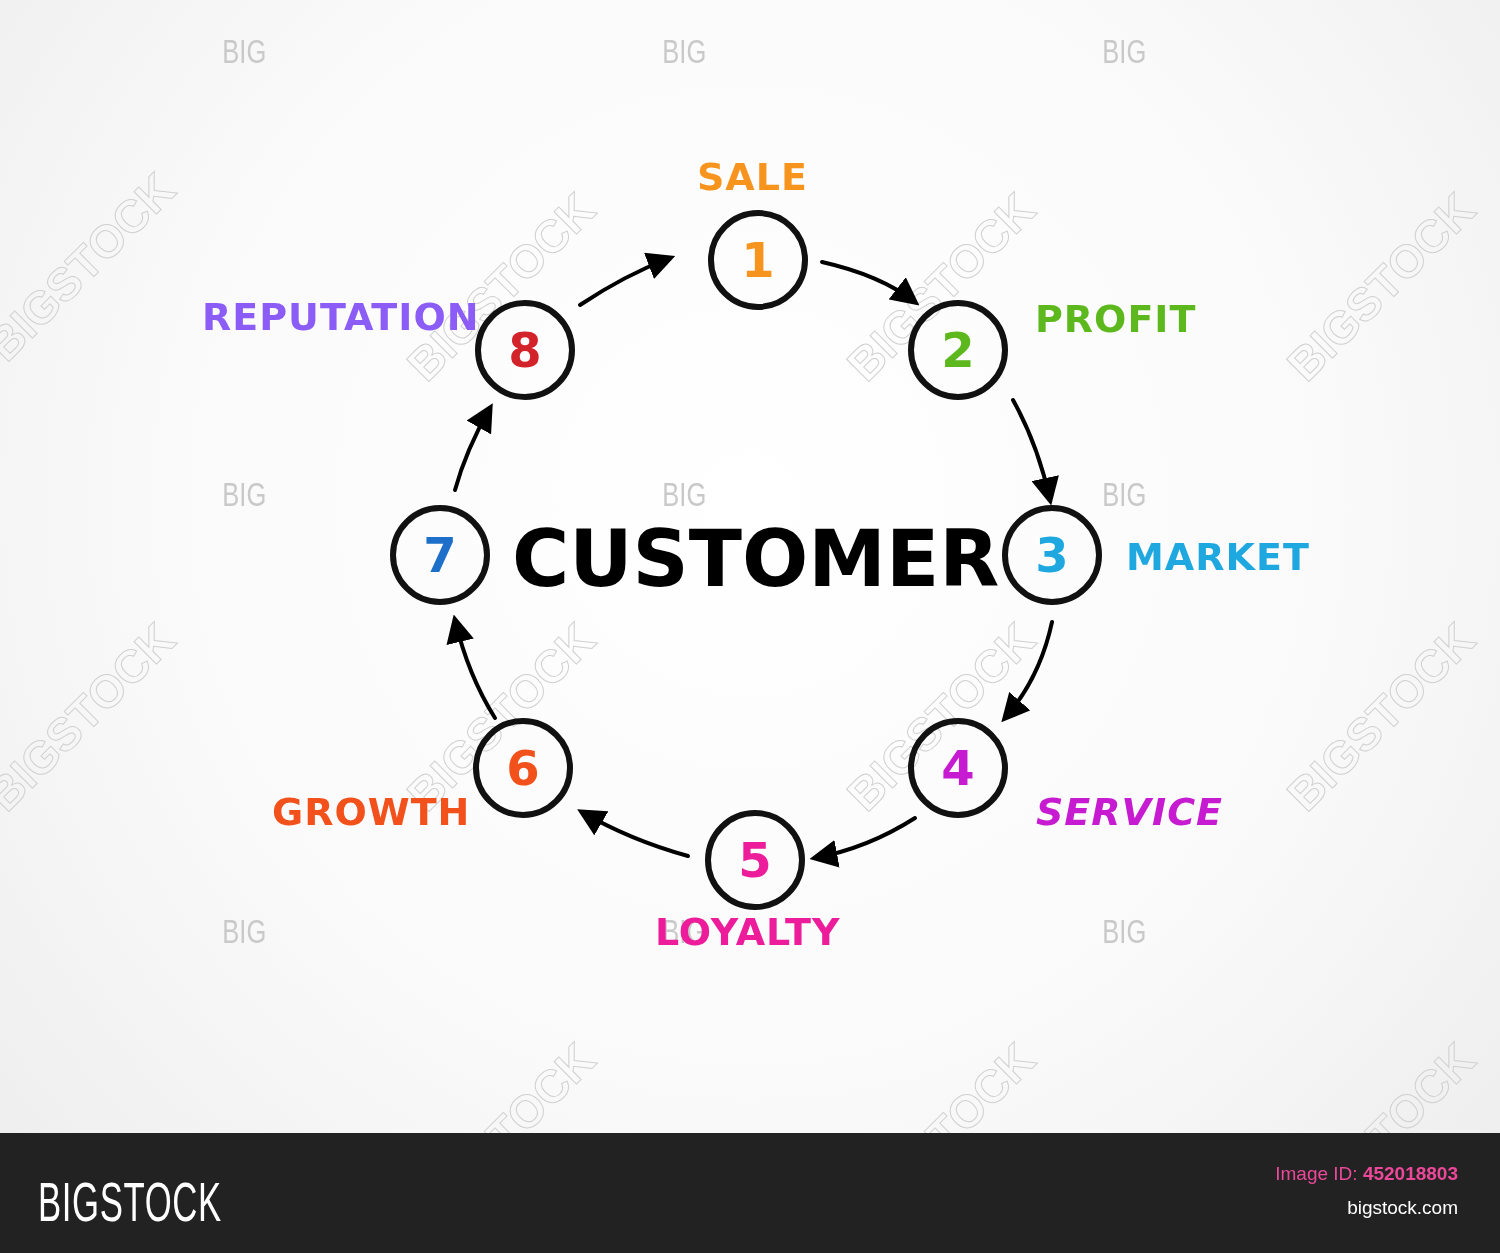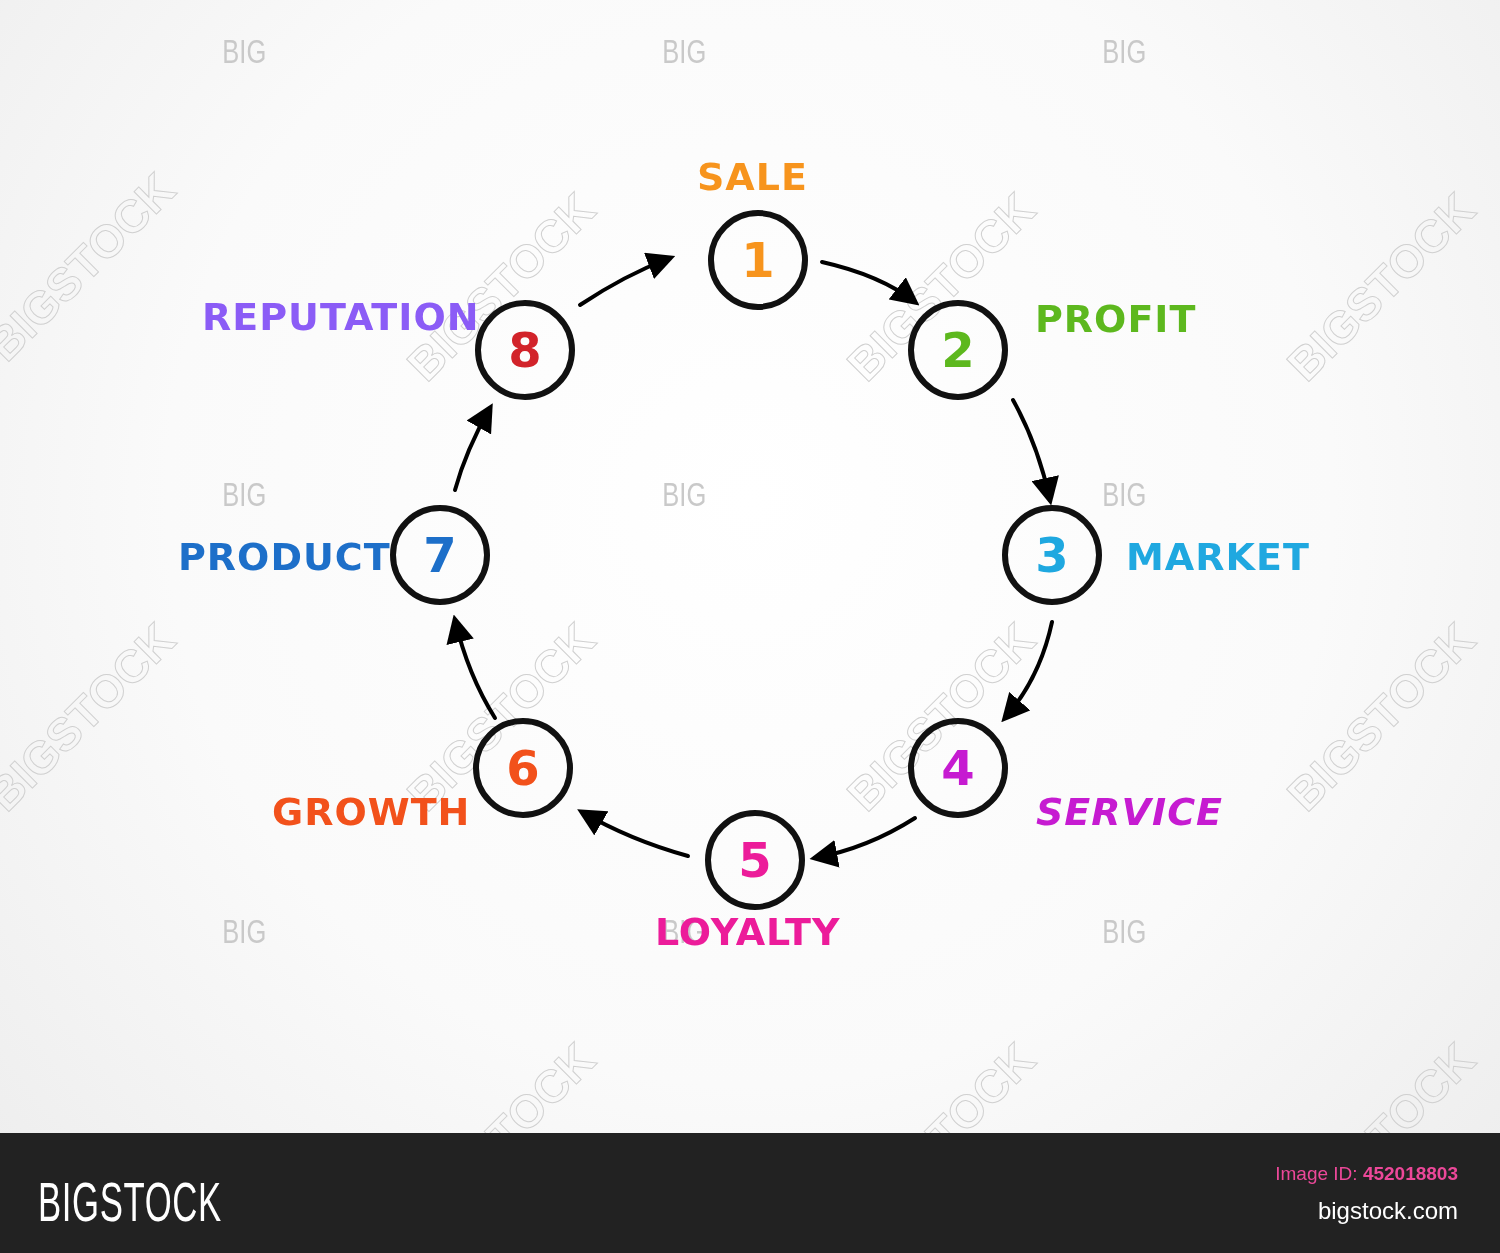--- a/index.html
+++ b/index.html
@@ -10,21 +10,21 @@
   svg.diagram{position:absolute;left:0;top:0;}
   .label{position:absolute;font-weight:bold;font-size:38px;letter-spacing:1px;white-space:nowrap;line-height:1;}
   .num{position:absolute;font-weight:bold;font-size:48px;width:80px;height:80px;line-height:80px;text-align:center;}
   .center{position:absolute;left:512px;top:520px;width:470px;text-align:center;font-weight:bold;font-size:78px;color:#000;line-height:1;}
   .wm{position:absolute;color:#c9c9c9;font-family:"Liberation Sans",sans-serif;font-size:34px;transform:scaleX(0.75);}
   .wmd{position:absolute;color:transparent;-webkit-text-stroke:1px #d0d0d0;font-family:"Liberation Sans",sans-serif;font-size:46px;font-weight:bold;transform:rotate(-45deg);}
   .footer{position:absolute;left:0;top:1133px;width:1500px;height:120px;background:#222222;}
   .brand{position:absolute;left:38px;top:36px;color:#fff;font-family:"Liberation Sans",sans-serif;font-size:56px;transform:scaleX(0.62);transform-origin:left top;letter-spacing:1px;}
   .imgid{position:absolute;right:42px;top:30px;color:#ec4899;font-family:"Liberation Sans",sans-serif;font-size:19px;}
   .imgid b{font-weight:bold;}
-  .site{position:absolute;right:42px;top:64px;color:#fff;font-family:"Liberation Sans",sans-serif;font-size:24px;}
+  .site{position:absolute;right:42px;top:64px;color:#fff;font-family:"Liberation Sans",sans-serif;font-size:19px;}
 </style>
 </head>
 <body>
 
 <div class="stage">
 
   <span class="wm" style="left:215px;top:32px;">BIG</span>
   <span class="wm" style="left:655px;top:32px;">BIG</span>
   <span class="wm" style="left:1095px;top:32px;">BIG</span>
   <span class="wm" style="left:215px;top:475px;">BIG</span>
@@ -82,23 +82,23 @@
   <div class="num" style="left:483px;top:728px;color:#F2511B;">6</div>
   <div class="num" style="left:400px;top:515px;color:#1D6FC9;">7</div>
   <div class="num" style="left:485px;top:310px;color:#D2232A;">8</div>
 
   <div class="label" style="left:697px;top:158px;color:#F7941D;">SALE</div>
   <div class="label" style="left:1035px;top:300px;color:#5DB81E;">PROFIT</div>
   <div class="label" style="left:1126px;top:538px;color:#1FA8E0;">MARKET</div>
   <div class="label" style="left:1036px;top:793px;color:#C61BD1;font-style:italic;">SERVICE</div>
   <div class="label" style="left:655px;top:913px;color:#EC1C9A;">LOYALTY</div>
   <div class="label" style="left:272px;top:793px;color:#F2511B;">GROWTH</div>
-  <div class="label" style="left:178px;top:538px;color:#1D6FC9;">PRODUCT</div>
   <div class="label" style="left:202px;top:298px;color:#8b5cf6;">REPUTATION</div>
 
+  <div class="center">CUSTOMER</div>
 </div>
 
 <div class="footer">
   <div class="brand">BIGSTOCK</div>
   <div class="imgid">
     <span>Image ID:</span>
     <b>452018803</b>
   </div>
   <div class="site">bigstock.com</div>
 </div>

